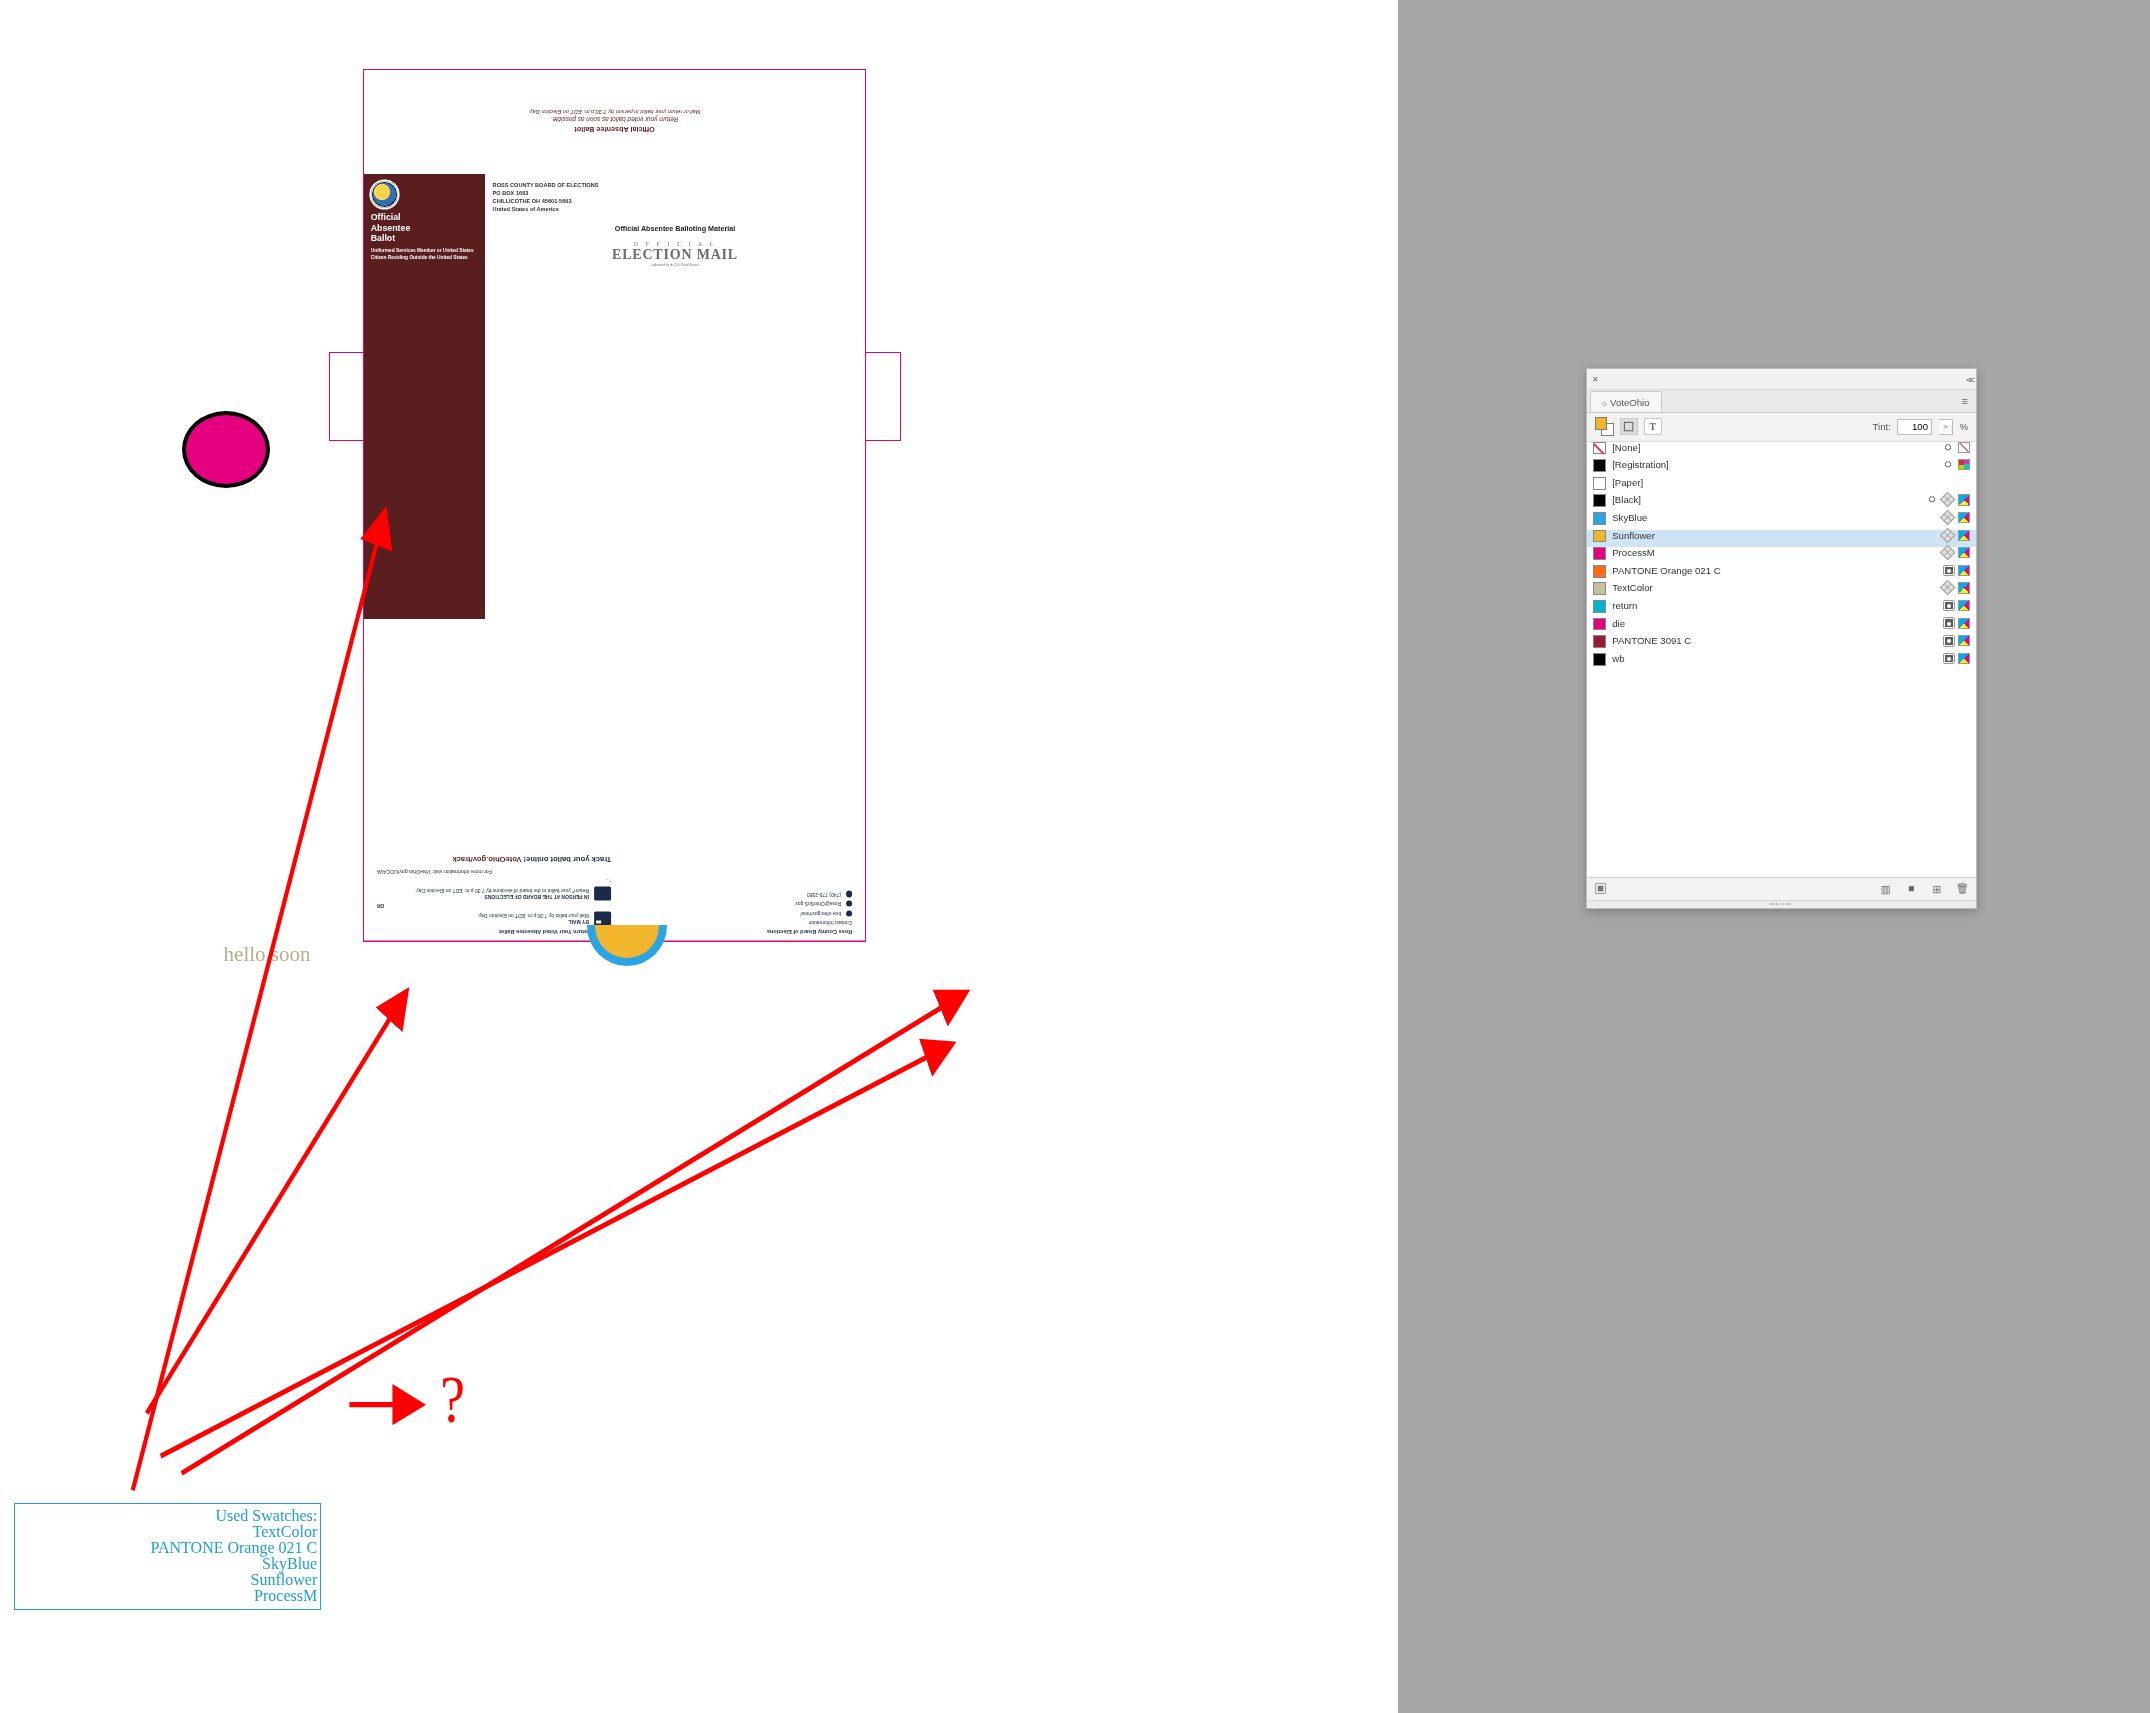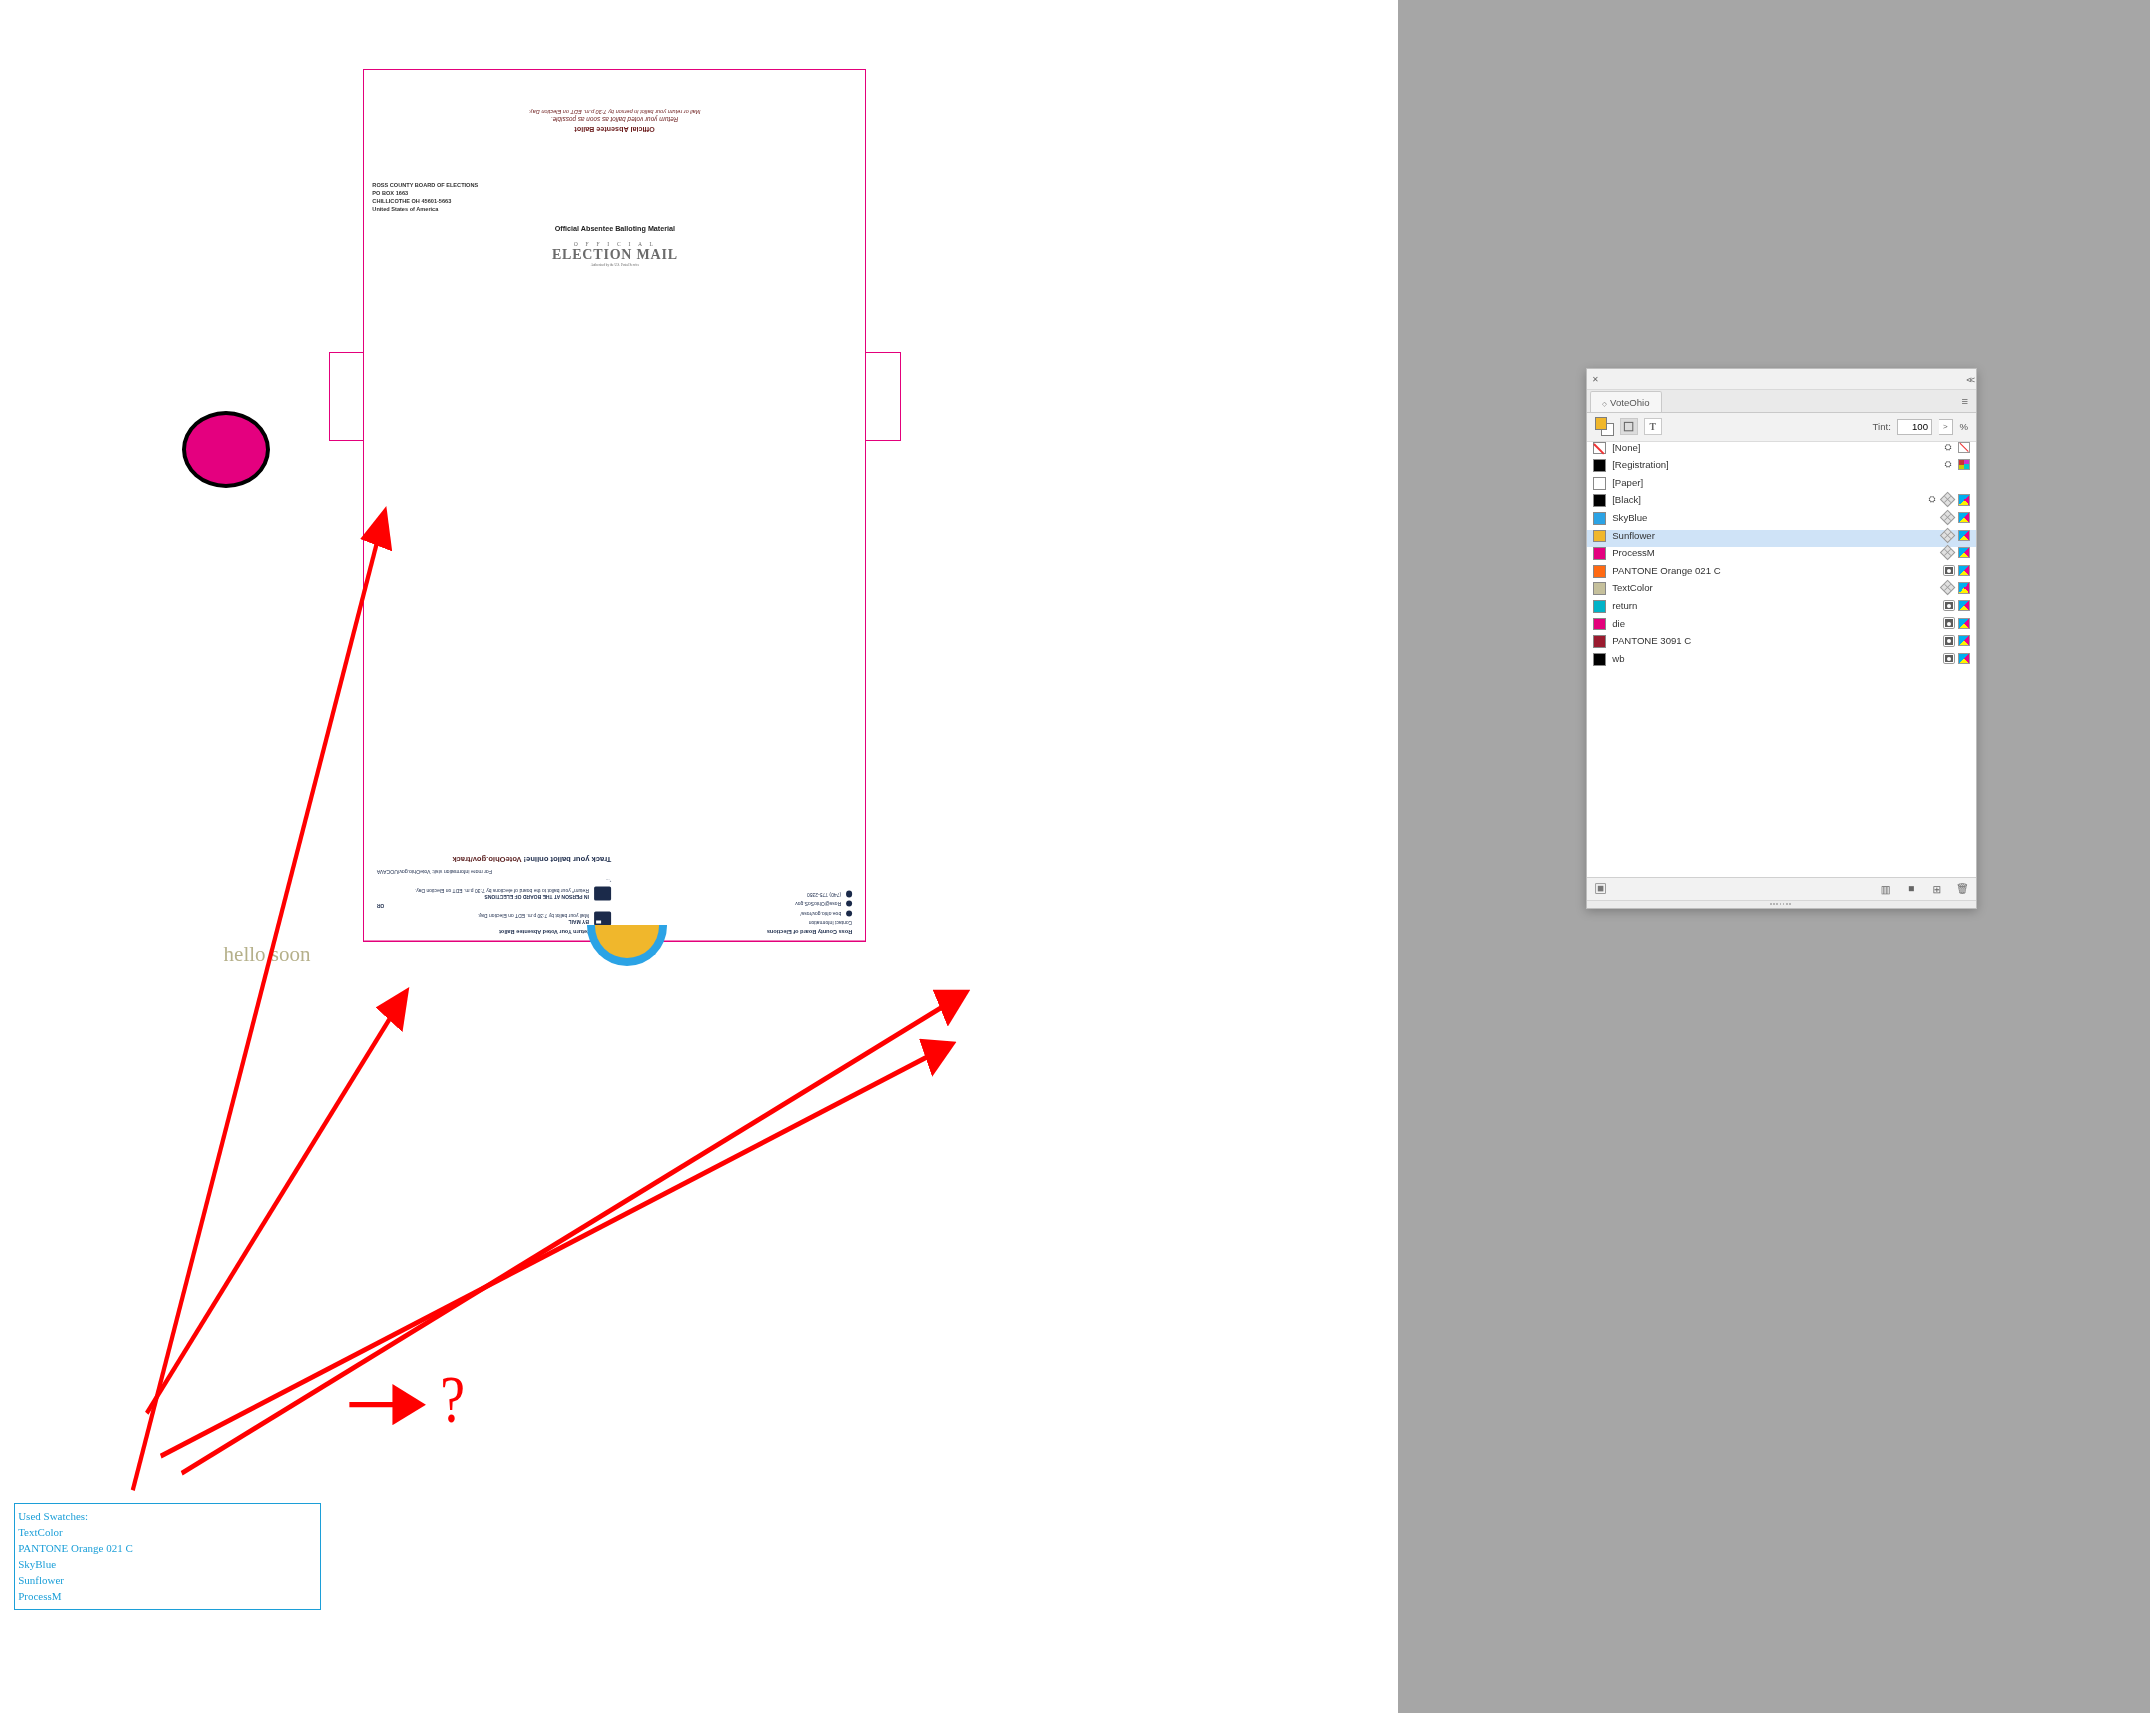--- a/index.html
+++ b/index.html
@@ -189,23 +189,24 @@
 
   
   .used-box {
     position:absolute;
     left:1.0%;
     bottom:6%;
     width:22%;
     border:0.8px solid #1c9fd8;
     padding:4.8px 3.2px;
     font-family:"Times New Roman",serif;
-    font-size:11px;
+    font-size:16px;
     color:#1c9fd8;
     line-height:16px;
+    text-align:right;
   }
 
   
   svg.arrows {
     position:absolute;
     inset:0;
     width:100%; height:100%;
     pointer-events:none;
   }
 
@@ -413,20 +414,29 @@
     <div class="env-top-flap">
       <div class="tf-title">Official Absentee Ballot</div>
       <div class="tf-l1">Return your voted ballot as soon as possible.</div>
       <div class="tf-l2">Mail or return your ballot in person by 7:30 p.m. EDT on Election Day.</div>
     </div>
 
     <div class="env-mid">
       <div class="mid-tab"></div>
       <div class="mid-tab-r"></div>
 
+      <div class="left-strip">
+        <div class="seal"></div>
+        <div class="strip-title">
+          <span>Official</span><br>
+          <span>Absentee</span><br>
+          <span>Ballot</span>
+        </div>
+        <div class="strip-sub">Uniformed Services Member or United States Citizen Residing Outside the United States</div>
+      </div>
 
       <div class="right-area">
         <div class="addr">
           <div>ROSS COUNTY BOARD OF ELECTIONS</div>
           <div>PO BOX 1663</div>
           <div>CHILLICOTHE OH 45601-5663</div>
           <div>United States of America</div>
         </div>
         <div class="abm-title">Official Absentee Balloting Material</div>
         <div class="em-logo">

